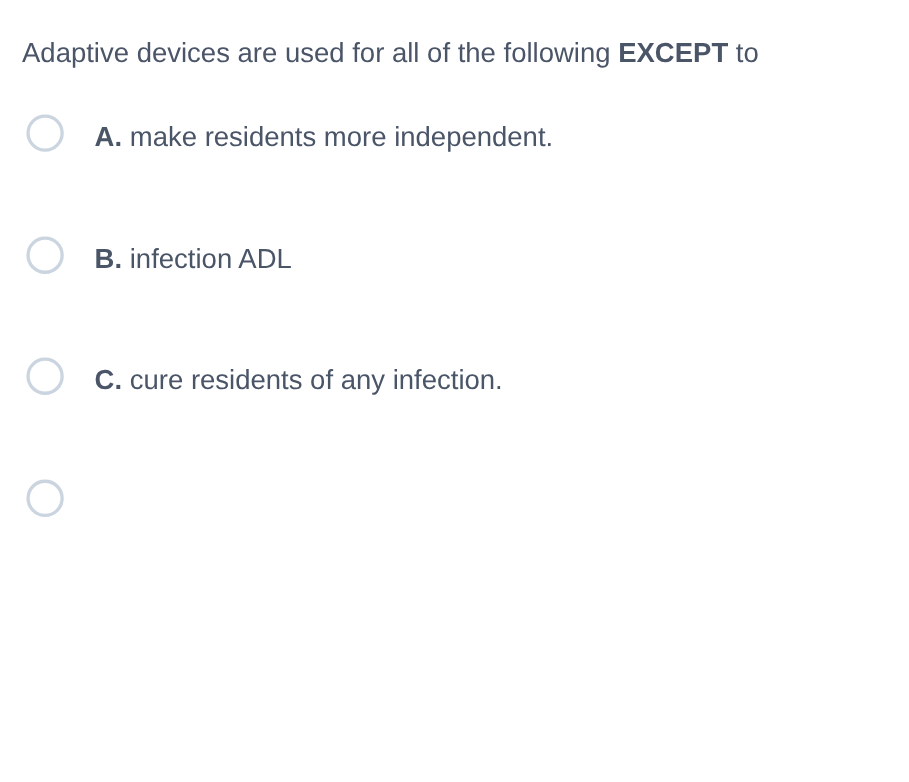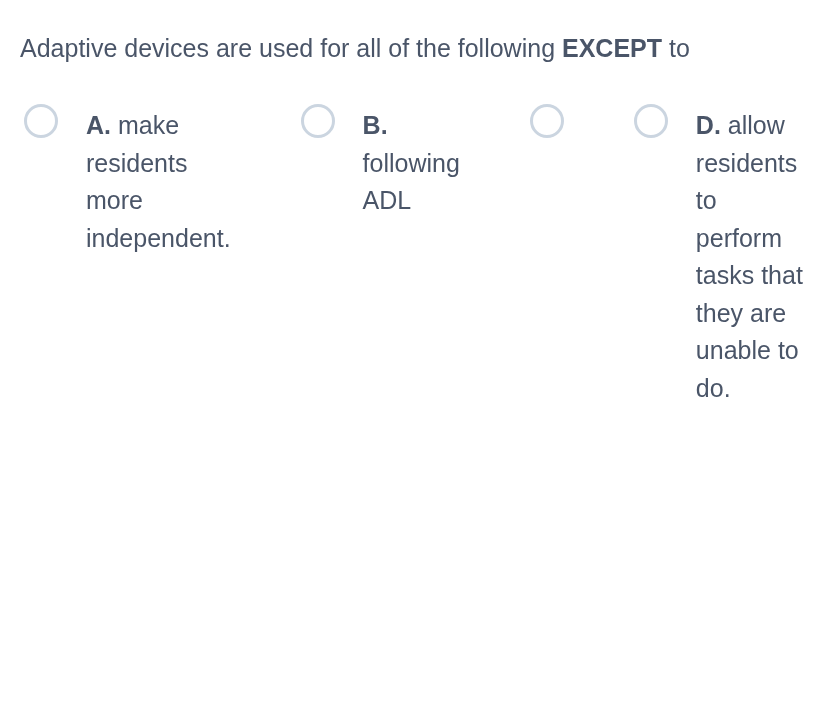--- a/index.html
+++ b/index.html
@@ -18,21 +18,21 @@
       font-size: 25px;
       line-height: 1.65;
       color: #4a5568;
       margin-bottom: 35px;
     }
     .question-stem .bold {
       font-weight: 700;
     }
     .options {
       display: flex;
-      flex-direction: row;
+      flex-direction: column;
       gap: 70px;
       padding-left: 4px;
     }
     .option {
       display: flex;
       align-items: flex-start;
       gap: 28px;
       cursor: pointer;
     }
     .radio {
@@ -70,29 +70,29 @@
     <div class="option-text">
       <span class="letter">A.</span>
       <span class="answer">make residents more independent.</span>
     </div>
   </div>
 
   <div class="option">
     <div class="radio"></div>
     <div class="option-text">
       <span class="letter">B.</span>
-      <span class="answer">following ADL</span>
+      <span class="answer">infection ADL</span>
+    </div>
+  </div>
+
+  <div class="option">
+    <div class="radio"></div>
+    <div class="option-text">
+      <span class="letter">C.</span>
+      <span class="answer">cure residents of any infection.</span>
     </div>
   </div>
 
   <div class="option">
     <div class="radio"></div>
   </div>
 
-  <div class="option">
-    <div class="radio"></div>
-    <div class="option-text">
-      <span class="letter">D.</span>
-      <span class="answer">allow residents to perform tasks that they are unable to do.</span>
-    </div>
-  </div>
-
 </div>
 
 </body></html>

